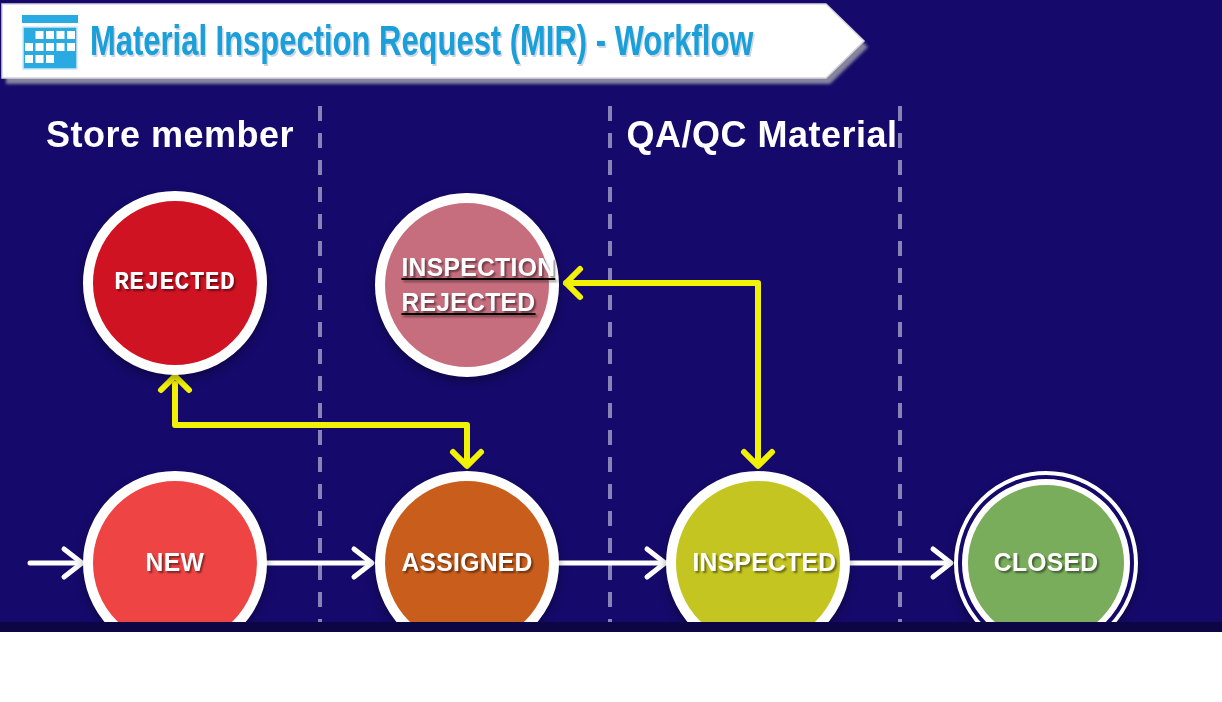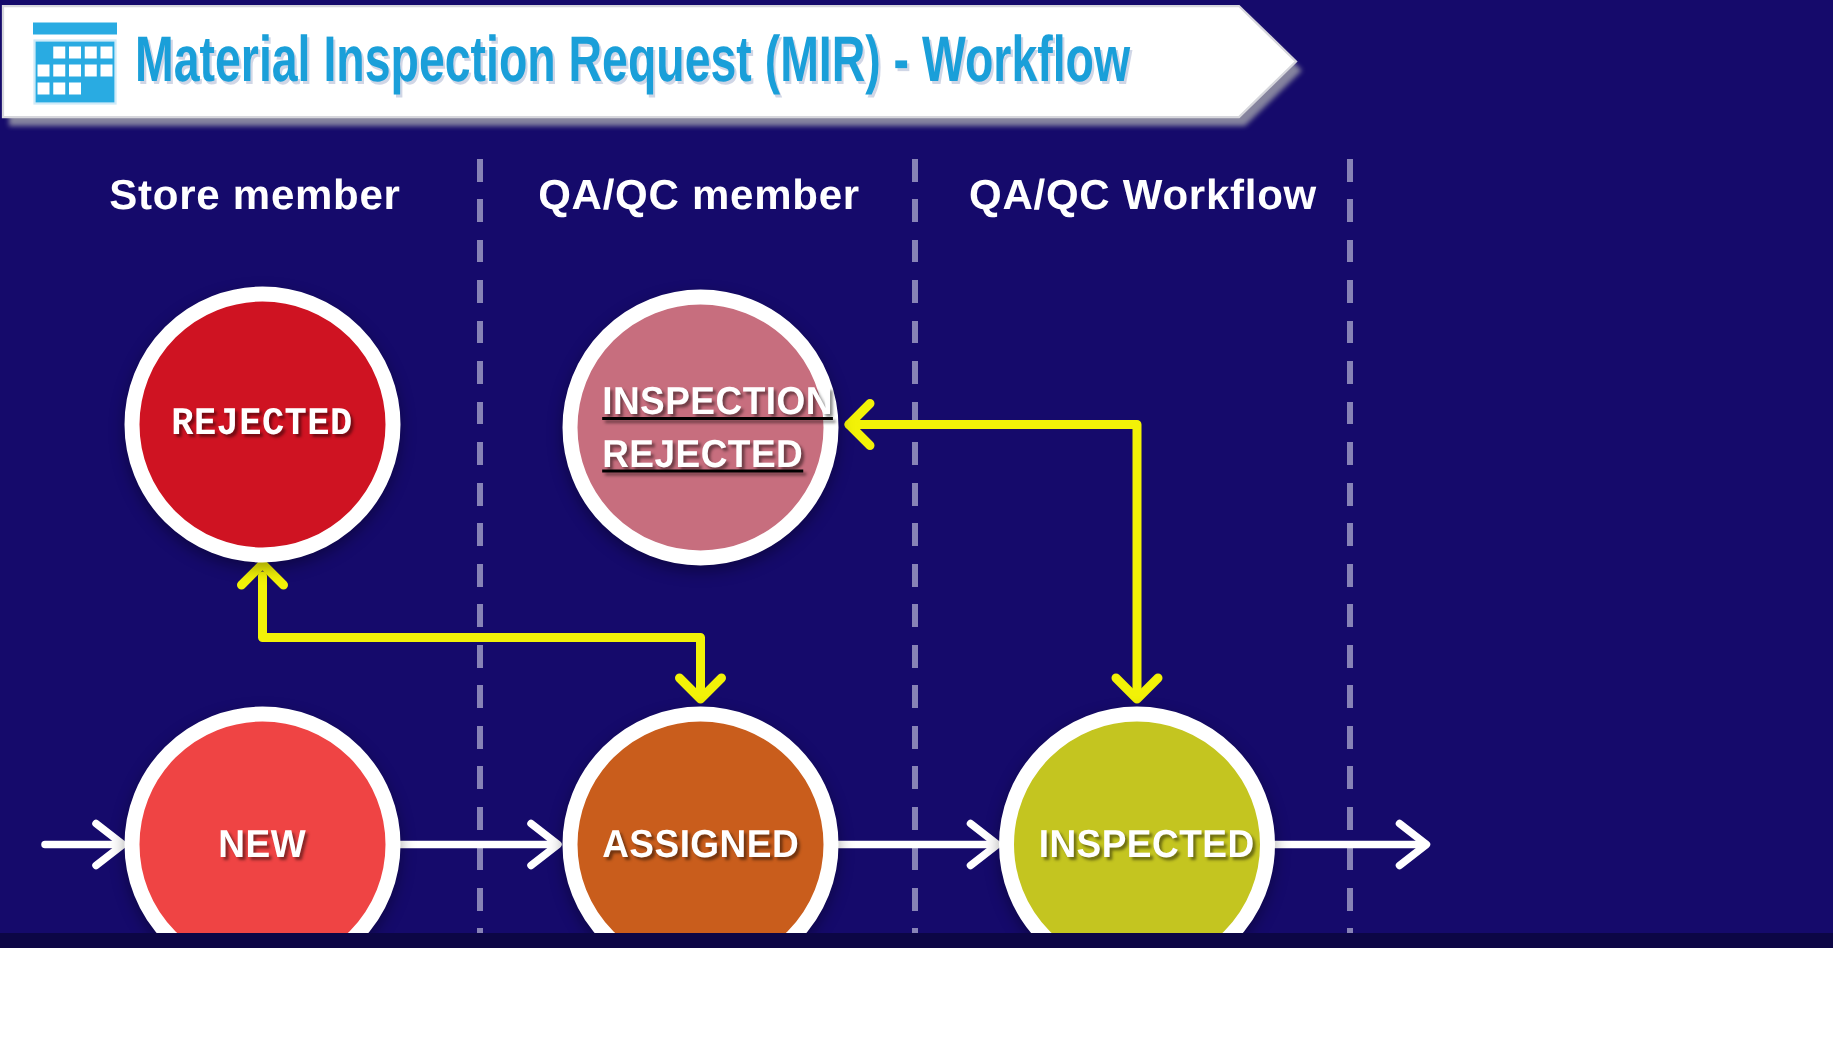--- a/index.html
+++ b/index.html
@@ -12,21 +12,21 @@
     position:absolute;left:90px;top:16px;
     font-size:43px;font-weight:bold;white-space:nowrap;
     letter-spacing:0px;color:#1A9FD9;
     transform:scaleX(0.72);transform-origin:left center;
     text-shadow:2px 2px 0 rgba(40,70,140,0.22);
   }
 
   
   .lane-label{
     position:absolute;top:114px;transform:translateX(-50%);
-    font-size:28px;font-weight:bold;color:#FFFFFF;letter-spacing:0.5px;
+    font-size:36px;font-weight:bold;color:#FFFFFF;letter-spacing:0.5px;
     white-space:nowrap;z-index:4;
   }
   .lane-label.l1{left:170px;}
   .lane-label.l2{left:466px;}
   .lane-label.l3{left:762px;}
 
   
   .divider{
     position:absolute;top:106px;bottom:0;width:4px;z-index:1;
     background:repeating-linear-gradient(180deg,
@@ -131,22 +131,21 @@
           <rect x="25" y="55" width="8" height="8"></rect>
             <rect x="35.5" y="55" width="8" height="8"></rect>
             <rect x="46" y="55" width="8" height="8"></rect>
         </g>
       </g>
     </svg>
     <div class="banner-title" style="color: rgb(26, 159, 217);">Material Inspection Request (MIR) - Workflow</div>
   </div>
 
   <div class="lane-label l1">Store member</div>
-  <div class="lane-label l2">QA/QC member</div>
-  <div class="lane-label l3">QA/QC Workflow</div>
+  <div class="lane-label l3">QA/QC Material</div>
 
   <div class="divider d1"></div>
   <div class="divider d2"></div>
   <div class="divider d3"></div>
 
   <div class="node rejected" style="background-color: rgb(207, 19, 34); font-family: Liberation Mono, monospace;">
     <div class="node-label">REJECTED</div>
   </div>
 
   <div class="node inspection-rejected" style="background-color: rgb(199, 110, 126);">
@@ -158,16 +157,21 @@
   </div>
 
   <div class="node assigned" style="background-color: rgb(201, 93, 28);">
     <div class="node-label">ASSIGNED</div>
   </div>
 
   <div class="node inspected" style="background-color: rgb(196, 197, 32);">
     <div class="node-label">INSPECTED</div>
   </div>
 
+  <div class="final-ring">
+    <div class="final-inner" style="background-color: rgb(121, 172, 91);">
+      <div class="node-label">CLOSED</div>
+    </div>
+  </div>
 
   <div class="footer-bar" style="background-color: rgb(12, 6, 69);"></div>
 
 </div>
 
 </body></html>

